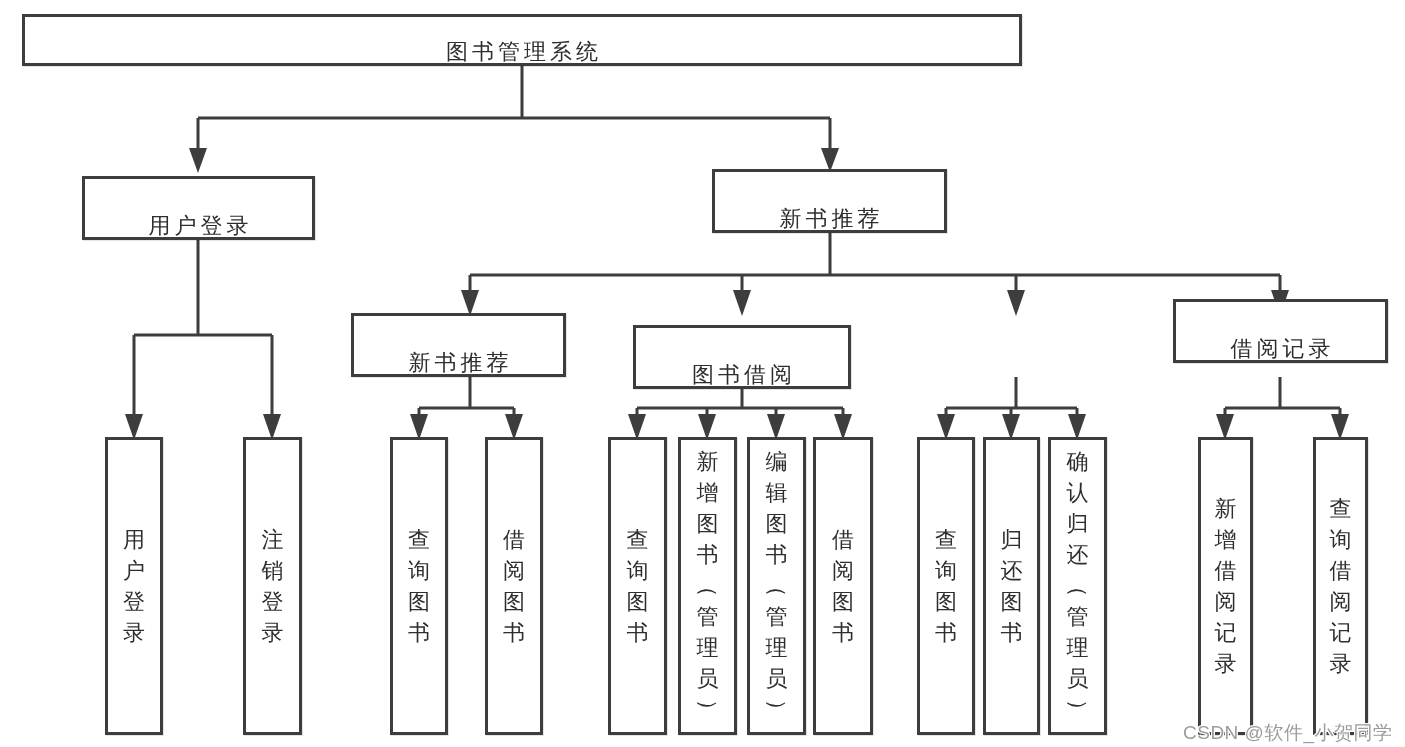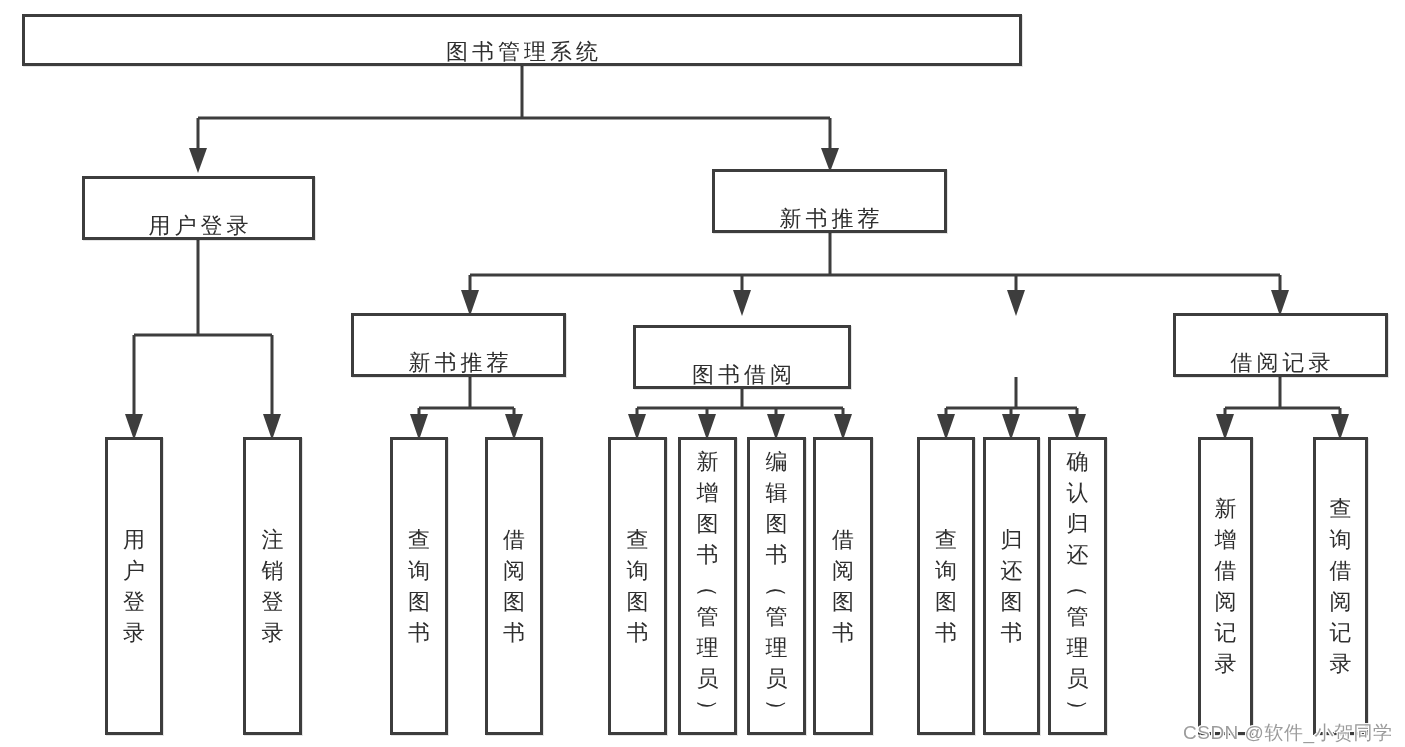--- a/index.html
+++ b/index.html
@@ -99,21 +99,21 @@
   <div class="node" style="left:712px;top:169px;width:235px;height:64px">
     <span class="lbl">新书推荐</span>
   </div>
 
   <div class="node" style="left:351px;top:313px;width:215px;height:64px">
     <span class="lbl">新书推荐</span>
   </div>
   <div class="node" style="left:633px;top:325px;width:218px;height:64px">
     <span class="lbl">图书借阅</span>
   </div>
-  <div class="node" style="left:1173px;top:313px;width:215px;height:64px">
+  <div class="node" style="left:1173px;top:299px;width:215px;height:64px">
     <span class="lbl">借阅记录</span>
   </div>
 
   <div class="node v" style="left:105px;top:437px;width:58px;height:298px">
     <span class="lbl">
         <span class="vch">用</span>
         <span class="vch">户</span>
         <span class="vch">登</span>
         <span class="vch">录</span>
       </span>

